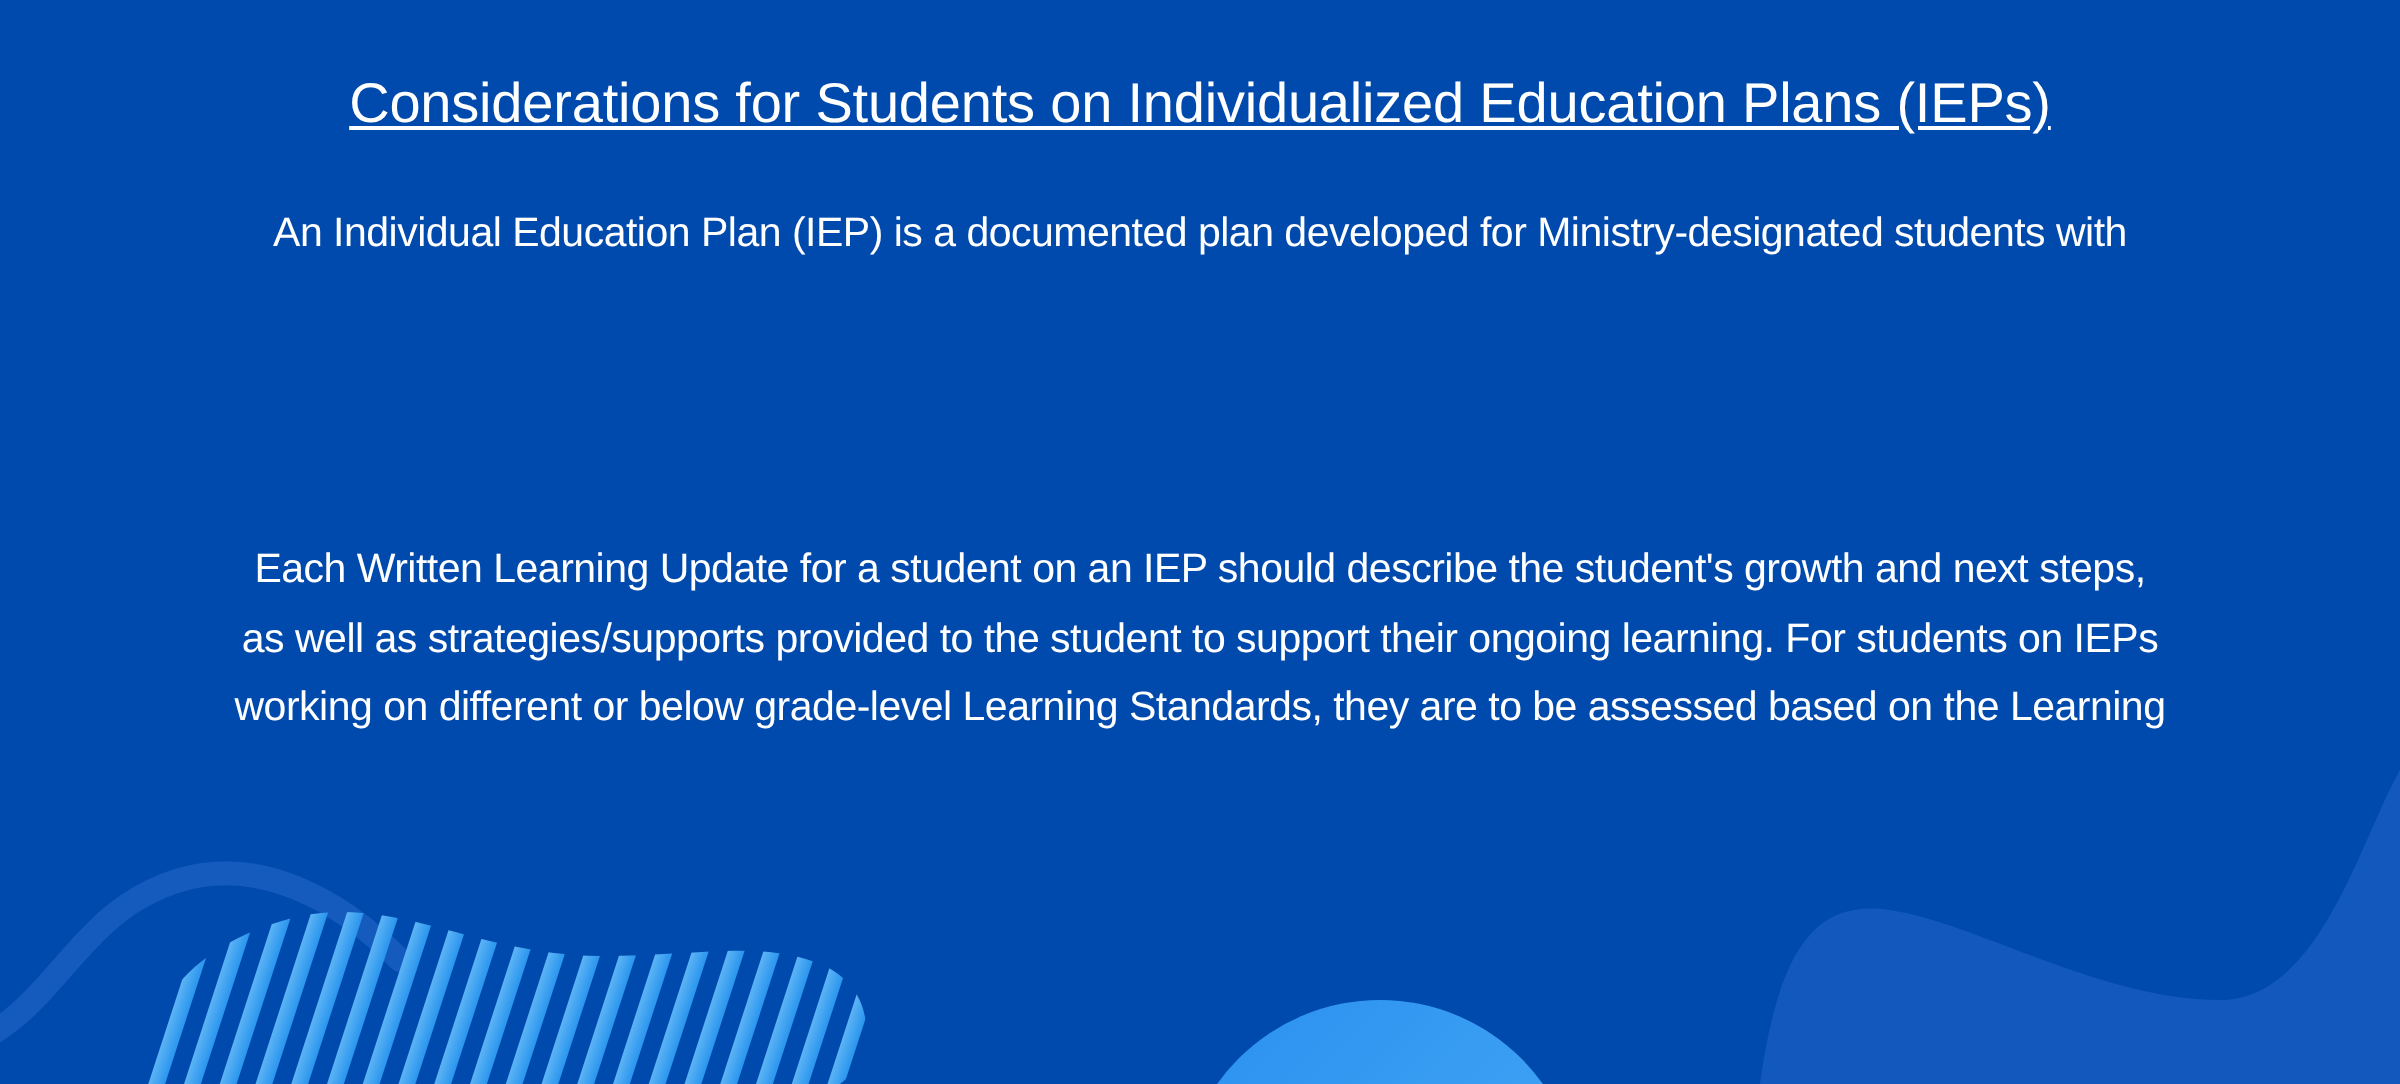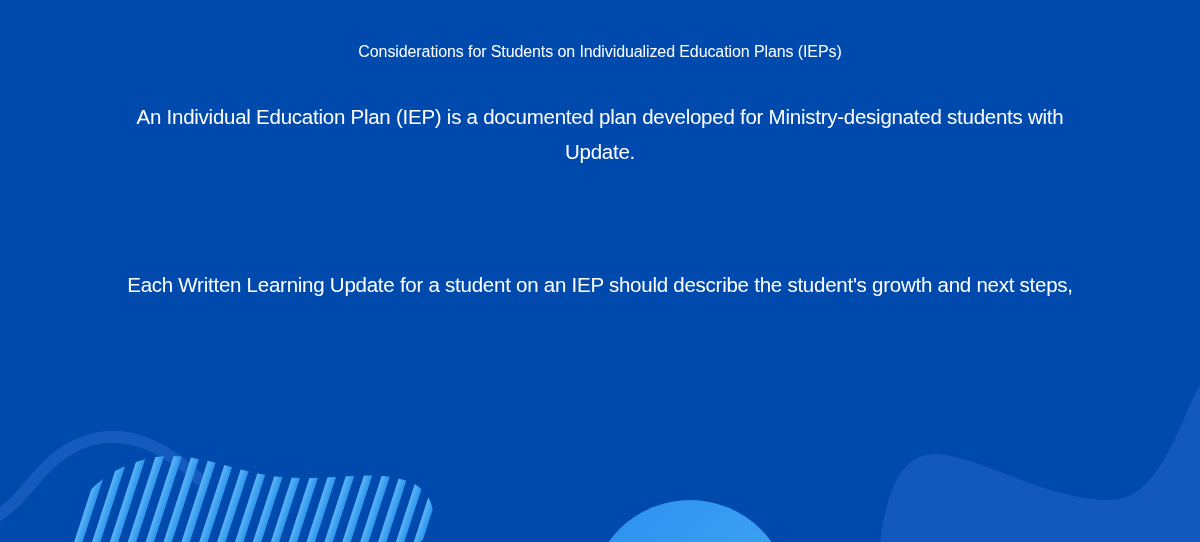--- a/index.html
+++ b/index.html
@@ -7,21 +7,21 @@
       width: 1200px; height: 542px; overflow: hidden;
       background: #004aad;
       position: relative;
       font-family: "Liberation Sans", "DejaVu Sans", sans-serif;
       color: #ffffff;
     }
     .deco { position: absolute; left: 0; top: 0; width: 1200px; height: 542px; z-index: 0; }
     .content { position: absolute; left: 0; top: 0; width: 1200px; z-index: 1; text-align: center; }
     .title {
       position: absolute; top: 38px; left: 0; width: 1200px;
-      font-size: 16px; line-height: 28px; letter-spacing: -0.1px;
+      font-size: 28px; line-height: 28px; letter-spacing: -0.1px; text-decoration: underline;
     }
     .para {
       position: absolute; left: 0; width: 1200px;
       font-size: 20.5px; line-height: 34.5px; letter-spacing: -0.25px;
     }
     .para span { display: block; white-space: nowrap; }
     .p1 { top: 100px; }
     .p2 { top: 268px; text-align: center; }
   </style>
 </head>
@@ -52,19 +52,20 @@
   <ellipse cx="690" cy="600" rx="100" ry="100" fill="url(#circleGrad)"></ellipse>
 
   <path d="M 880 542 C 890 470, 910 450, 945 455 C 990 462, 1050 500, 1110 500 C 1160 500, 1180 420, 1200 385 L 1200 542 Z" fill="#1358bd"></path>
 </svg>
 
 <div class="content">
   <div class="title">Considerations for Students on Individualized Education Plans (IEPs)</div>
 
   <div class="para p1">
     <span>An Individual Education Plan (IEP) is a documented plan developed for Ministry-designated students with</span>
-    <span>Update.</span>
   </div>
 
   <div class="para p2">
     <span>Each Written Learning Update for a student on an IEP should describe the student's growth and next steps,</span>
+    <span>as well as strategies/supports provided to the student to support their ongoing learning. For students on IEPs</span>
+    <span>working on different or below grade-level Learning Standards, they are to be assessed based on the Learning</span>
   </div>
 </div>
 
 </body></html>

